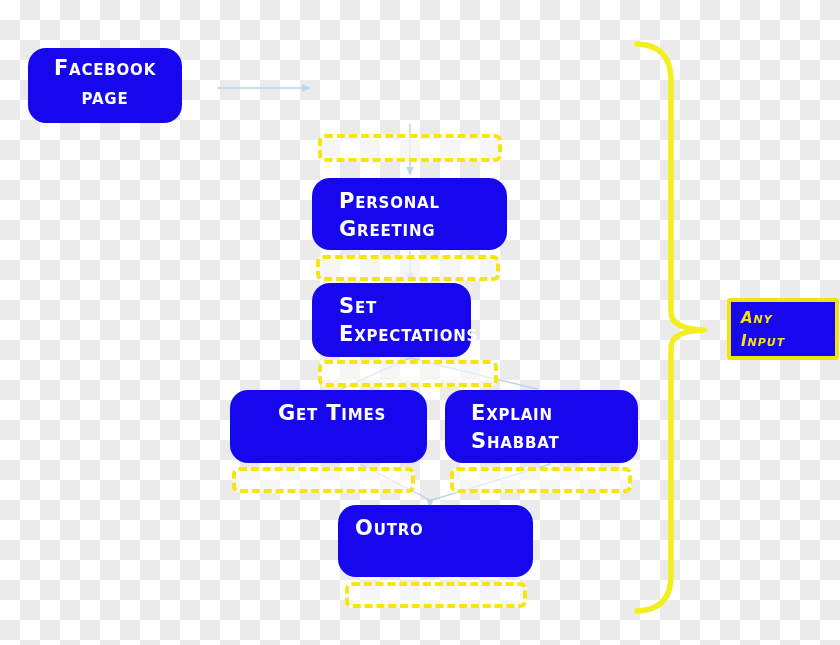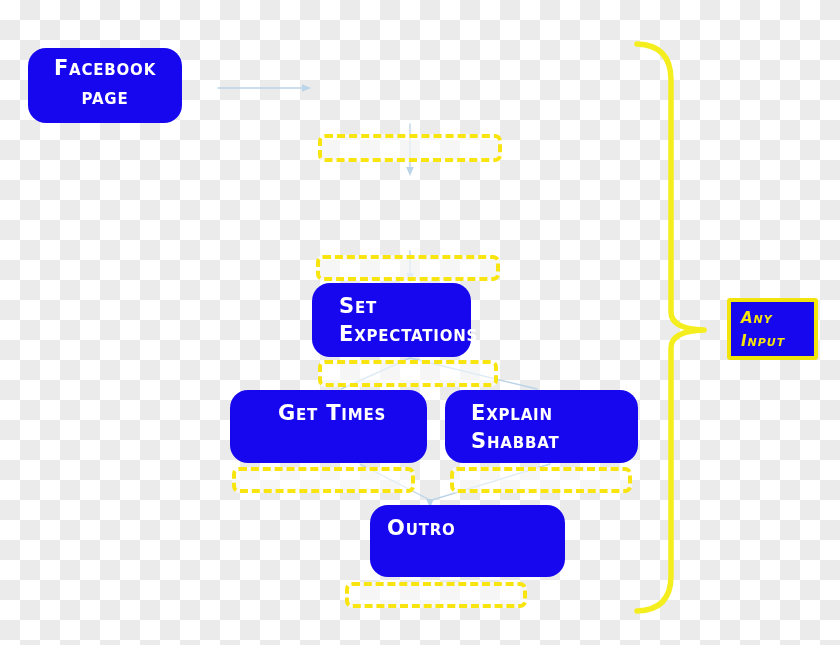--- a/index.html
+++ b/index.html
@@ -89,44 +89,48 @@
     </g>
 
     <path d="M 637 44 Q 671 45 671 80 L 671 312 Q 671 329 704 330 Q 671 331 671 348 L 671 576 Q 671 610 637 611" fill="none" stroke="#f5ee1e" stroke-width="5.5"></path>
   </svg>
 
   <div class="node centered" style="left:12px; top:48px; width:154px; height:75px;margin-left:16px;">
     <span class="lbl">Facebook page</span>
   </div>
 
 
+  <div class="node" style="left:312px; top:178px; width:195px; height:72px;">
+    <span class="lbl">Personal
+Greeting</span>
+  </div>
 
   <div class="node" style="left:312px; top:283px; width:159px; height:74px;">
     <span class="lbl">Set
 Expectations</span>
   </div>
 
   <div class="node pad-sm" style="left:230px; top:390px; width:197px; height:73px;text-align:center;">
     <span class="lbl">Get Times</span>
   </div>
 
   <div class="node pad-sm" style="left:445px; top:390px; width:193px; height:73px;padding-left:26px;">
     <span class="lbl">Explain
 Shabbat</span>
   </div>
 
-  <div class="node pad-sm" style="left:338px; top:505px; width:195px; height:72px;margin-left:32px;">
+  <div class="node pad-sm" style="left:338px; top:505px; width:195px; height:72px;">
     <span class="lbl">Outro</span>
   </div>
 
   <div class="dashed" style="left:318px; top:134px; width:184px; height:28px;"></div>
   <div class="dashed" style="left:316px; top:255px; width:184px; height:26px;"></div>
   <div class="dashed" style="left:318px; top:360px; width:180px; height:27px;"></div>
   <div class="dashed" style="left:232px; top:467px; width:183px; height:26px;"></div>
   <div class="dashed" style="left:450px; top:467px; width:182px; height:26px;"></div>
   <div class="dashed" style="left:345px; top:582px; width:182px; height:26px;"></div>
 
-  <div class="any-input" style="left:727px; top:298px; width:91px; height:62px;">
+  <div class="any-input" style="left:727px; top:298px; width:112px; height:62px;">
     <span class="lbl">Any
 Input</span>
   </div>
 
 </div>
 
 </body></html>

